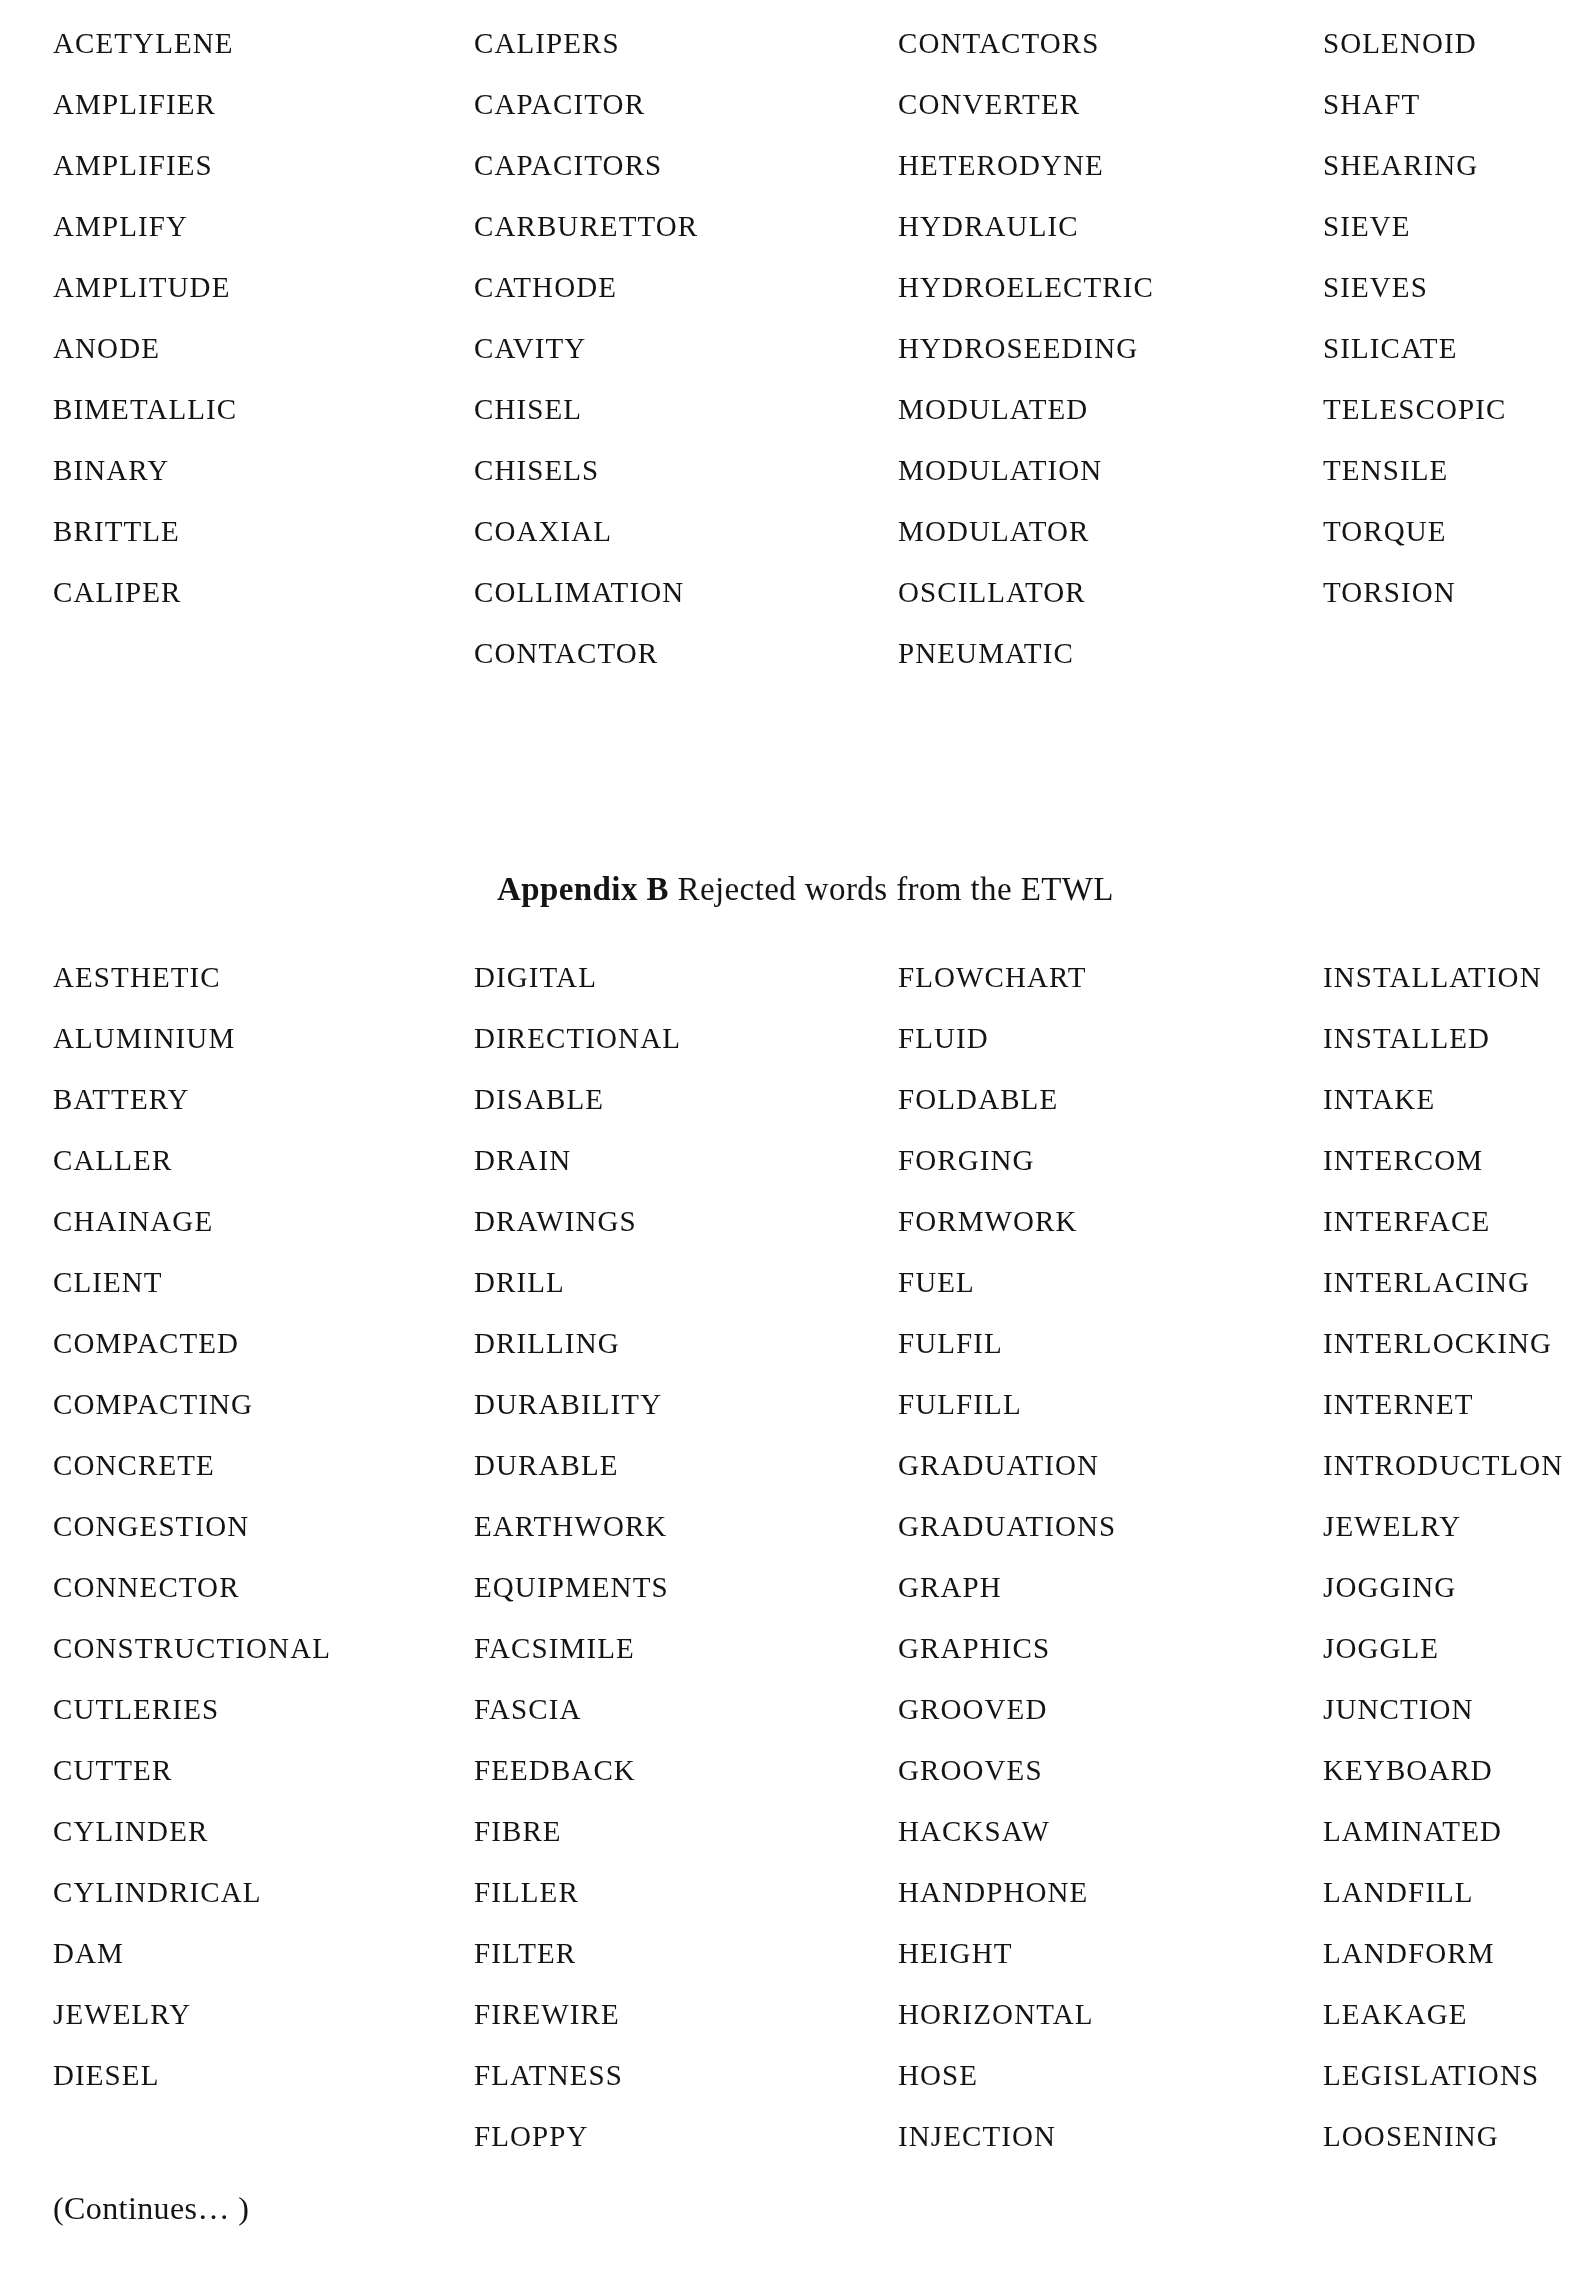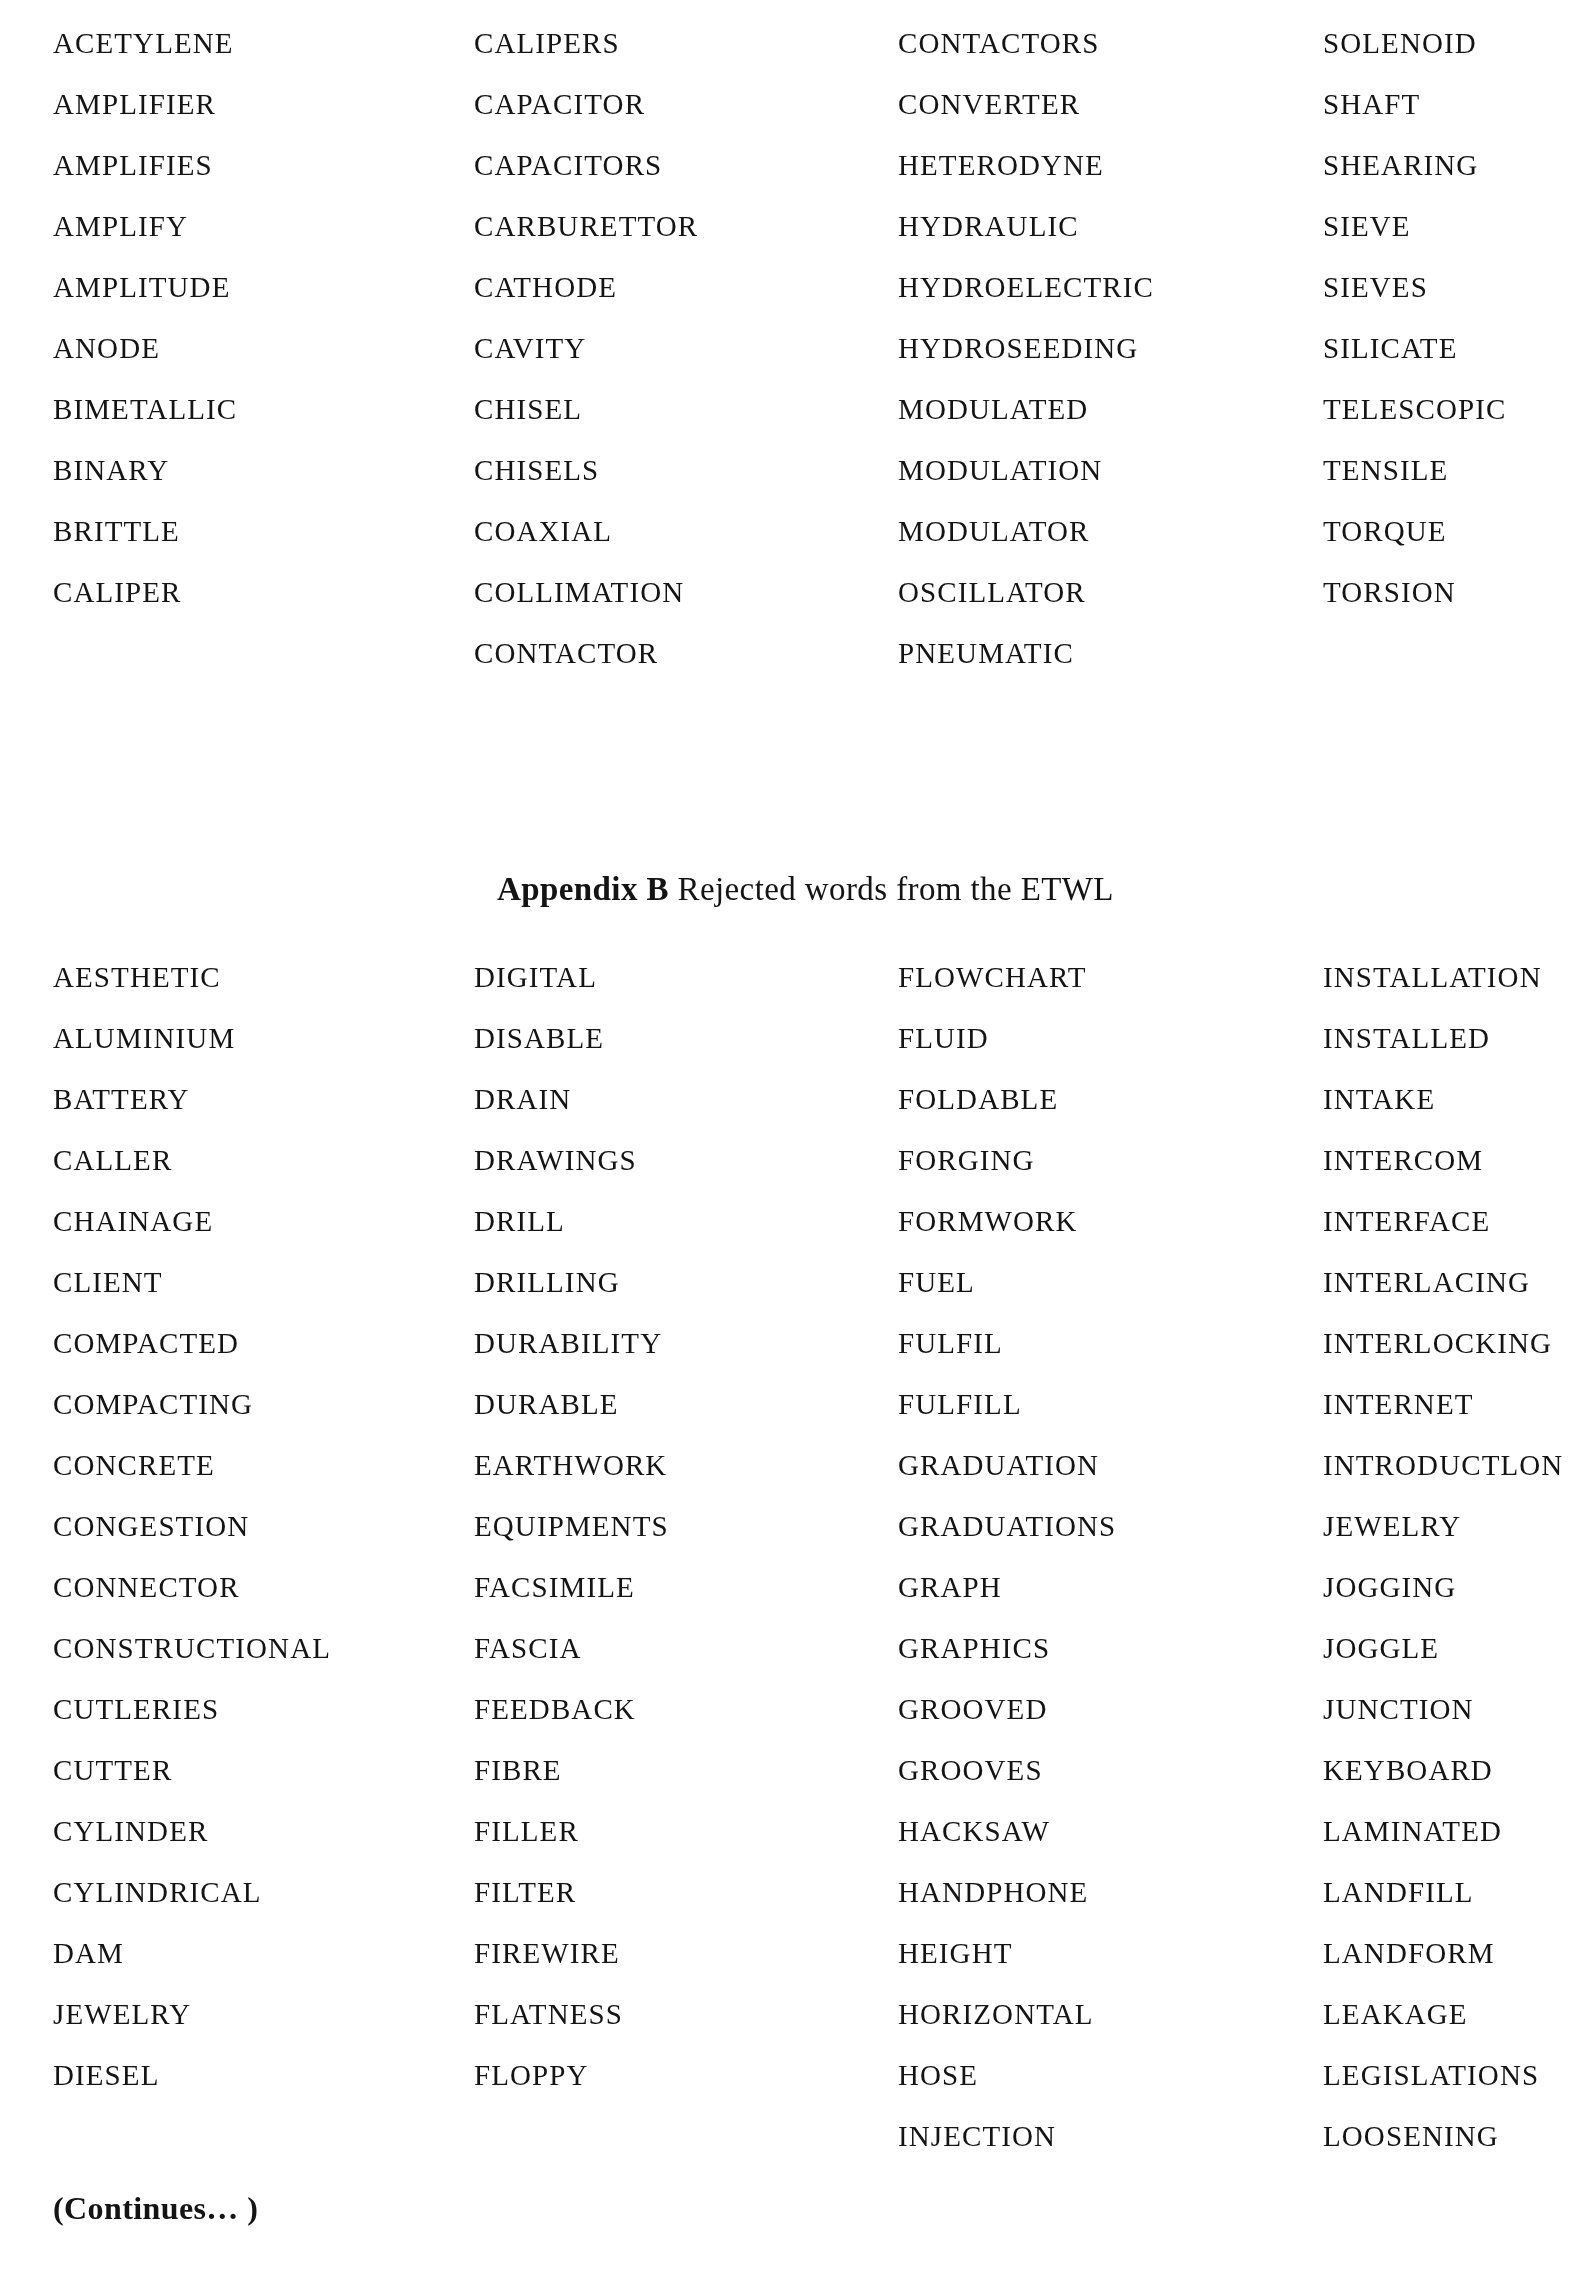--- a/index.html
+++ b/index.html
@@ -43,21 +43,21 @@
   }
   .section-heading .bold {
     font-weight: bold;
   }
   .bottom-grid {
     margin-top: 37px;
   }
   .footer-note {
     margin-top: 23px;
     font-size: 32px;
-    font-weight: bold;
+    font-weight: normal;
     letter-spacing: 0.4px;
   }
 </style>
 </head>
 <body>
 
 <div class="page">
 
   <div class="word-grid">
     <div class="word-col">
@@ -131,20 +131,21 @@
         <div class="word-item">CUTLERIES</div>
         <div class="word-item">CUTTER</div>
         <div class="word-item">CYLINDER</div>
         <div class="word-item">CYLINDRICAL</div>
         <div class="word-item">DAM</div>
         <div class="word-item">JEWELRY</div>
         <div class="word-item">DIESEL</div>
       </div>
     <div class="word-col">
         <div class="word-item">DIGITAL</div>
+        <div class="word-item">DIRECTIONAL</div>
         <div class="word-item">DISABLE</div>
         <div class="word-item">DRAIN</div>
         <div class="word-item">DRAWINGS</div>
         <div class="word-item">DRILL</div>
         <div class="word-item">DRILLING</div>
         <div class="word-item">DURABILITY</div>
         <div class="word-item">DURABLE</div>
         <div class="word-item">EARTHWORK</div>
         <div class="word-item">EQUIPMENTS</div>
         <div class="word-item">FACSIMILE</div>

